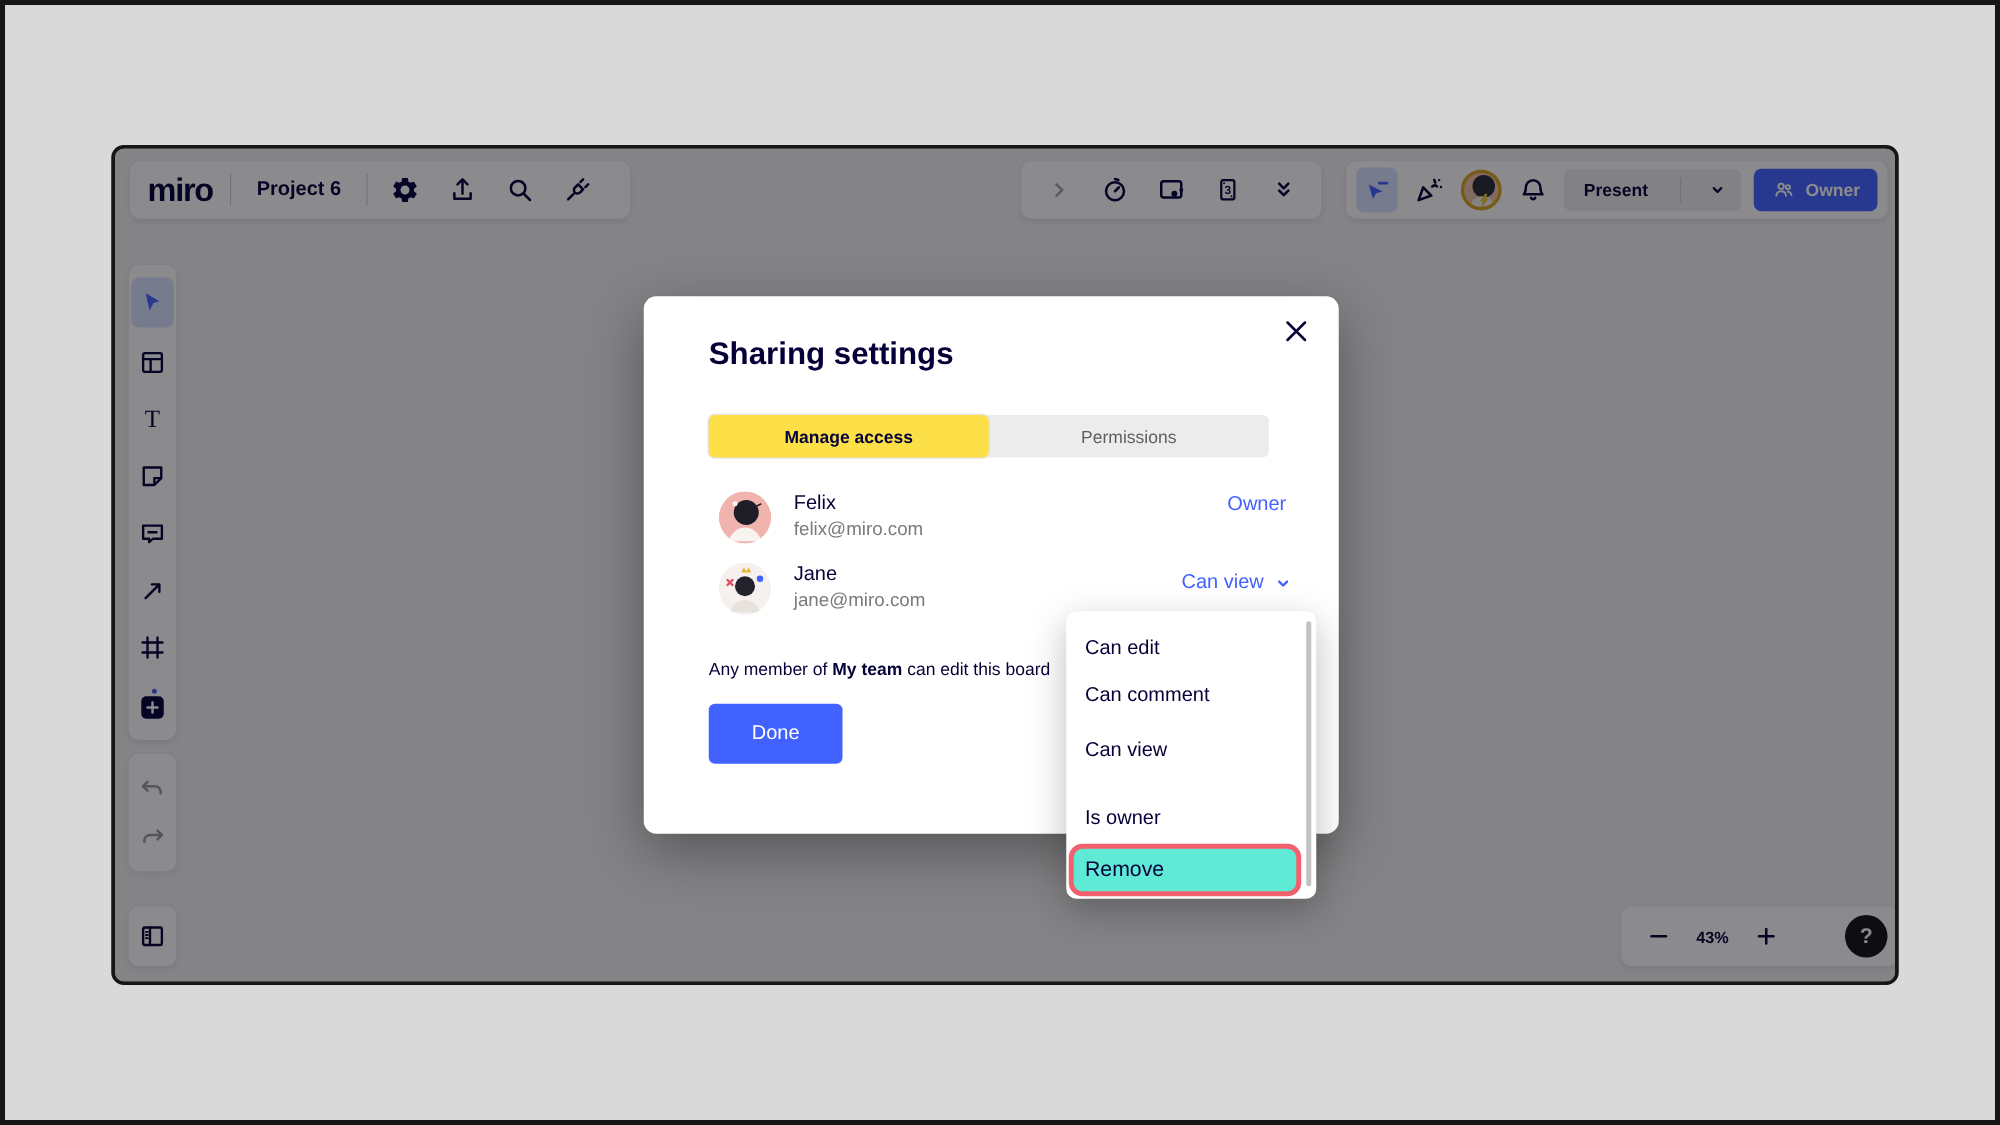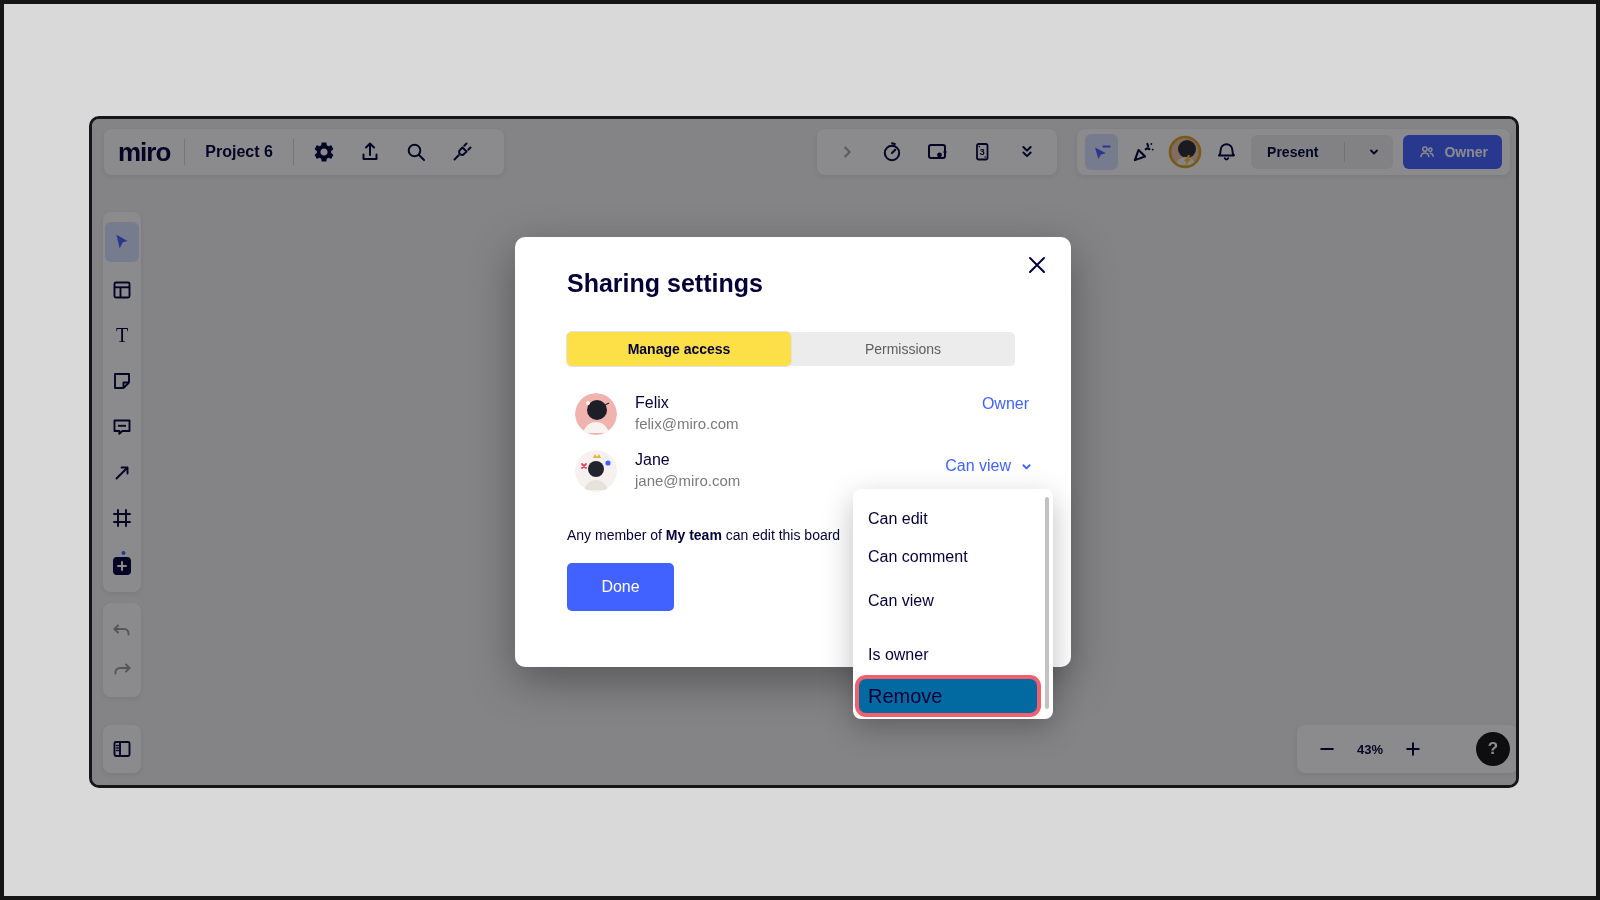--- a/index.html
+++ b/index.html
@@ -49,21 +49,21 @@
   .access { position:absolute; font-size:16px; color:#4262ff; display:flex; align-items:center; gap:8px;text-align:center; }
   .team-note { position:absolute; left:52px; top:290px; font-size:14px; color:#050038; white-space:nowrap; }
   .done-btn { position:absolute; left:52px; top:326px; width:107px; height:48px; background:#4262ff; border-radius:5px;
               color:#fff; font-size:16px; display:flex; align-items:center; justify-content:center; }
   
   .dropdown { position:absolute; left:761px; top:370px; width:200px; height:230px; background:#fff; border-radius:8px;
               box-shadow:0 10px 30px rgba(0,0,0,.25); z-index:30; }
   .dd-item { position:absolute; left:0; width:190px; height:36px; display:flex; align-items:center; padding-left:15px;
              font-size:16px; color:#050038; }
   .dd-remove-box { position:absolute; left:2px; top:186px; width:186px; height:42px; border:4px solid #f2606e; border-radius:11px;
-                   display:flex; align-items:center; padding-left:9px; font-size:20px; color:#050038; background:#0369a1; }
+                   display:flex; align-items:center; padding-left:9px; font-size:17px; color:#050038; background:#5eead4; }
   .dd-scrollbar { position:absolute; right:4px; top:8px; width:4px; height:212px; background:#c2c2c2; border-radius:2px; }
   svg { display:block; }
 </style>
 </head>
 <body>
 
 <div class="frame">
   <div class="window">
 
     <div class="panel tb-left">

